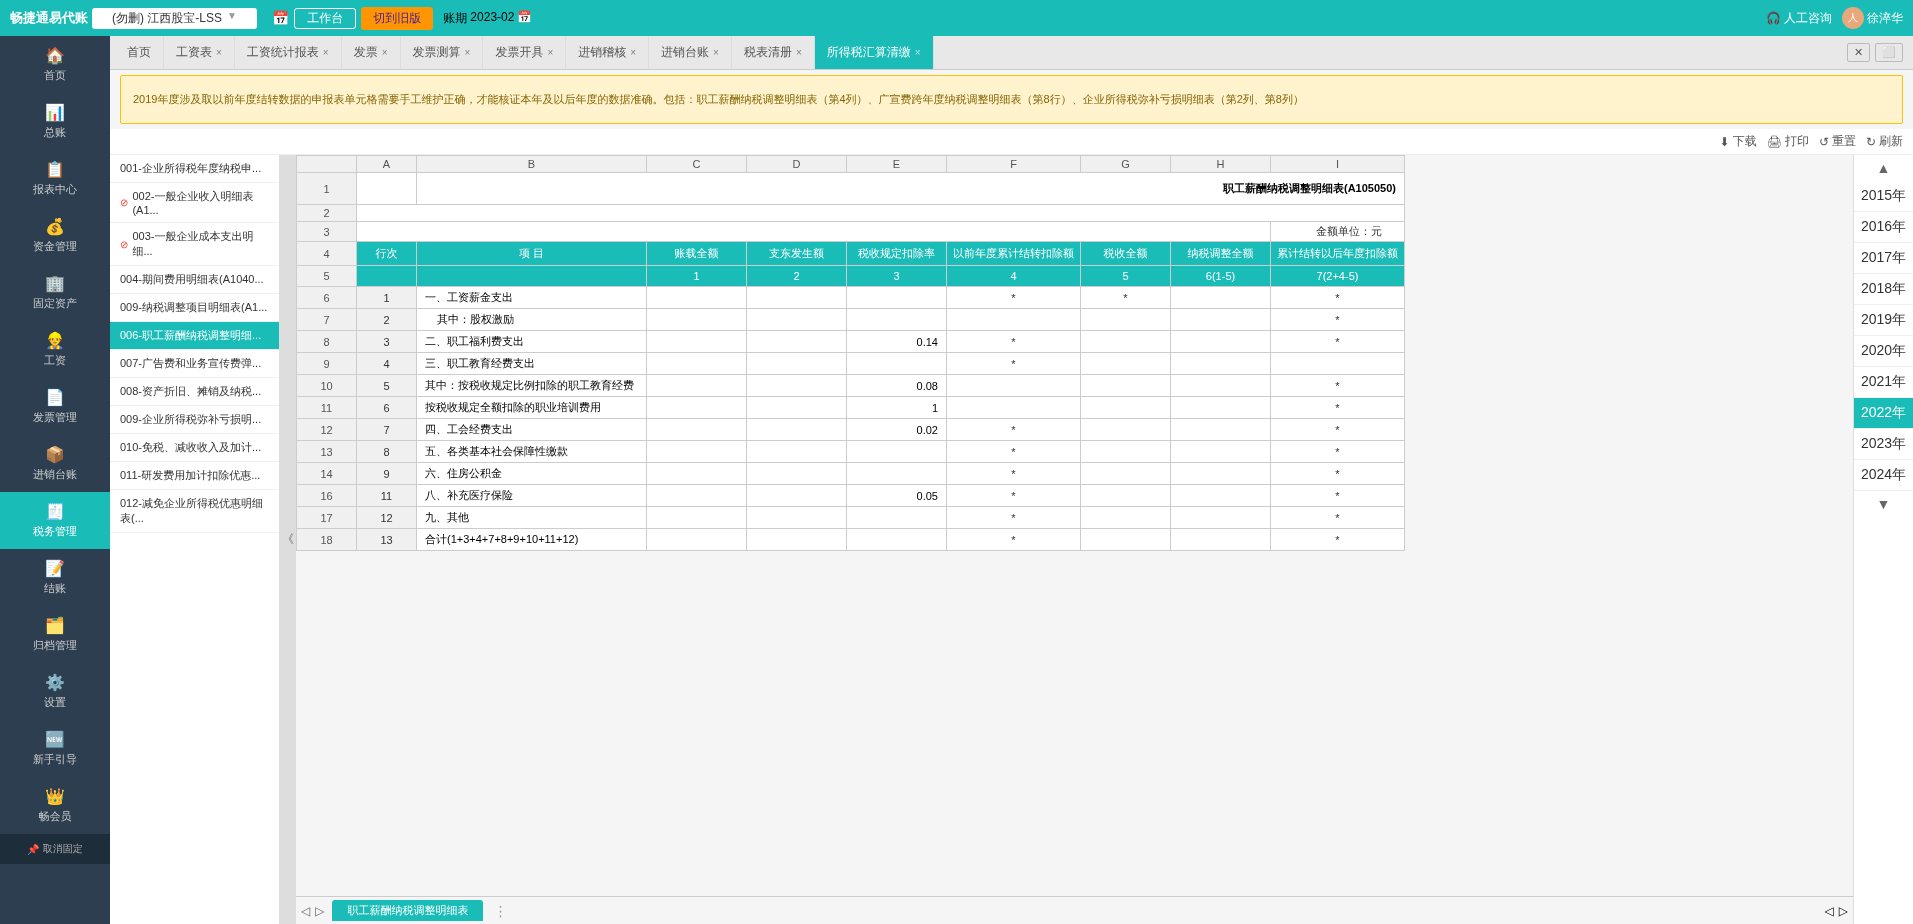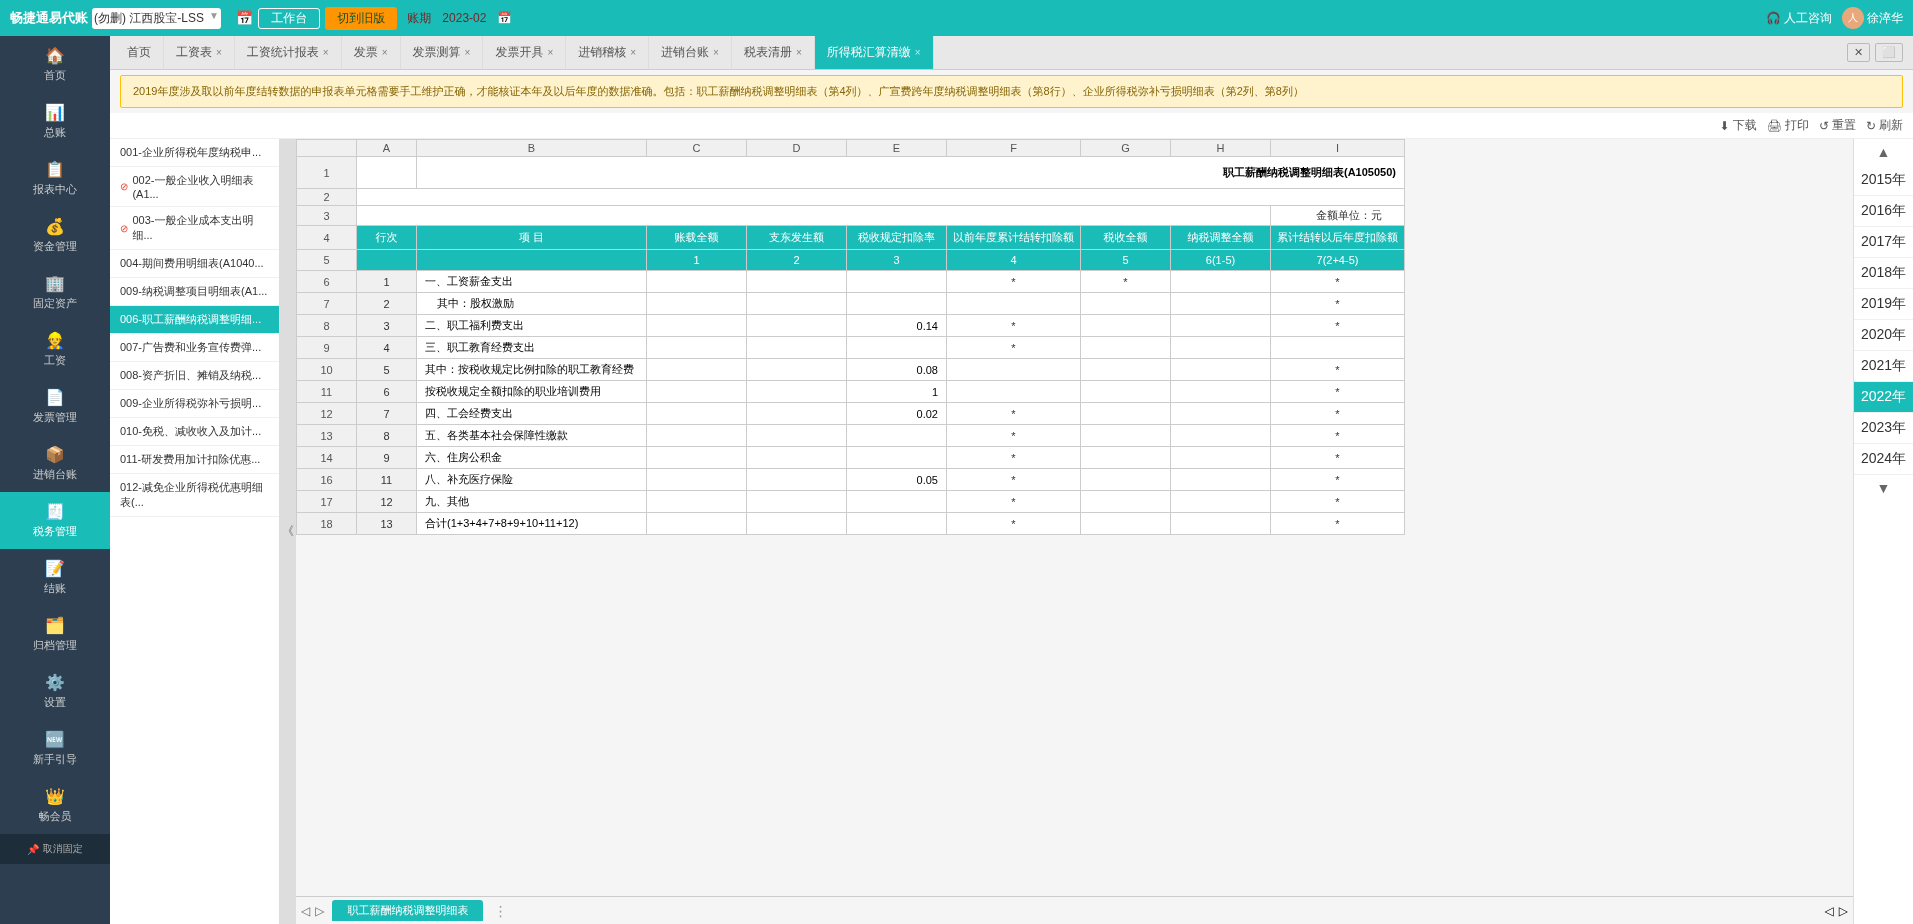--- a/index.html
+++ b/index.html
@@ -4,27 +4,27 @@
   <style>
     * { box-sizing: border-box; margin: 0; padding: 0; }
     body { font-family: 'Microsoft YaHei', sans-serif; font-size: 12px; background: #f0f0f0; overflow: hidden; }
 
     
     .app-container { display: flex; flex-direction: column; width: 1913px; height: 924px; }
 
     
     .top-bar { display: flex; align-items: center; background: #1abcb8; height: 36px; padding: 0 10px; flex-shrink: 0; }
     .top-bar-logo { color: white; font-size: 13px; font-weight: bold; margin-right: 4px; white-space: nowrap; }
-    .top-bar-company { background: white; border-radius: 3px; padding: 2px 2px; font-size: 12px; color: #333; display: flex; align-items: flex-start; gap: 5px; cursor: pointer; }
+    .top-bar-company { background: white; border-radius: 3px; padding: 2px 20px; font-size: 12px; color: #333; display: flex; align-items: flex-start; gap: 5px; cursor: pointer; }
     .top-bar-company .arrow { color: #999; font-size: 10px; }
     .top-bar-icons { display: flex; align-items: center; gap: 5px; margin-left: 10px; }
     .icon-btn { background: none; border: none; cursor: pointer; color: white; font-size: 14px; padding: 2px 5px; }
     .workspace-btn { background: #1abcb8; border: 1px solid white; color: white; border-radius: 3px; padding: 1px 12px; font-size: 12px; cursor: pointer; }
-    .back-btn { background: #ff9500; border: none; color: #14532d; border-radius: 3px; padding: 3px 12px; font-size: 12px; cursor: pointer; margin-left: 5px; }
-    .period-info { color: #7f1d1d; font-size: 12px; margin-left: 10px; display: flex; align-items: center; gap: 11px; }
+    .back-btn { background: #ff9500; border: none; color: #4c1d95; border-radius: 3px; padding: 3px 12px; font-size: 12px; cursor: pointer; margin-left: 5px; }
+    .period-info { color: #000000; font-size: 12px; margin-left: 10px; display: flex; gap: 3px; }
     .top-bar-right { margin-left: auto; display: flex; align-items: center; gap: 10px; color: white; font-size: 12px; }
     .user-service { display: flex; align-items: center; gap: 3px; cursor: pointer; }
     .user-name { display: flex; align-items: center; gap: 3px; cursor: pointer; }
     .avatar-circle { width: 22px; height: 22px; border-radius: 50%; background: #e8a87c; display: flex; align-items: center; justify-content: center; font-size: 10px; color: white; }
 
     
     .main-layout { display: flex; flex: 1; overflow: hidden; }
 
     
     .sidebar { width: 110px; background: #2c3e50; display: flex; flex-direction: column; flex-shrink: 0; overflow-y: auto; }
@@ -38,21 +38,21 @@
 
     
     .tab-bar { display: flex; align-items: center; background: #e8e8e8; border-bottom: 1px solid #ccc; height: 34px; padding: 0 5px; flex-shrink: 0; overflow: hidden; }
     .tab { display: flex; align-items: center; padding: 5px 12px; font-size: 12px; cursor: pointer; color: #555; border-right: 1px solid #ddd; white-space: nowrap; height: 100%; background: #e8e8e8; gap: 4px; }
     .tab.active { background: #1abcb8; color: white; }
     .tab-close { font-size: 10px; cursor: pointer; color: inherit; opacity: 0.7; }
     .tab-bar-right { margin-left: auto; display: flex; align-items: center; gap: 5px; padding: 0 5px; }
     .tab-bar-btn { background: none; border: 1px solid #bbb; border-radius: 2px; padding: 2px 6px; font-size: 11px; cursor: pointer; color: #555; }
 
     
-    .warning-banner { background: #fff3cd; border: 1px solid #ffc107; padding: 8px 12px; font-size: 11px; color: #856404; margin: 5px 10px; border-radius: 2px; flex-shrink: 0; }
+    .warning-banner { background: #fff3cd; border: 1px solid #ffc107; padding: 16px 12px; font-size: 11px; color: #856404; margin: 5px 10px; border-radius: 2px; flex-shrink: 0; }
 
     
     .toolbar { display: flex; align-items: center; justify-content: flex-end; padding: 4px 10px; background: white; border-bottom: 1px solid #eee; flex-shrink: 0; gap: 10px; }
     .toolbar-btn { display: flex; align-items: center; gap: 3px; background: none; border: none; cursor: pointer; color: #555; font-size: 12px; }
 
     
     .work-area { display: flex; flex: 1; overflow: hidden; }
 
     
     .left-panel { width: 170px; background: white; border-right: 1px solid #ddd; overflow-y: auto; flex-shrink: 0; }

